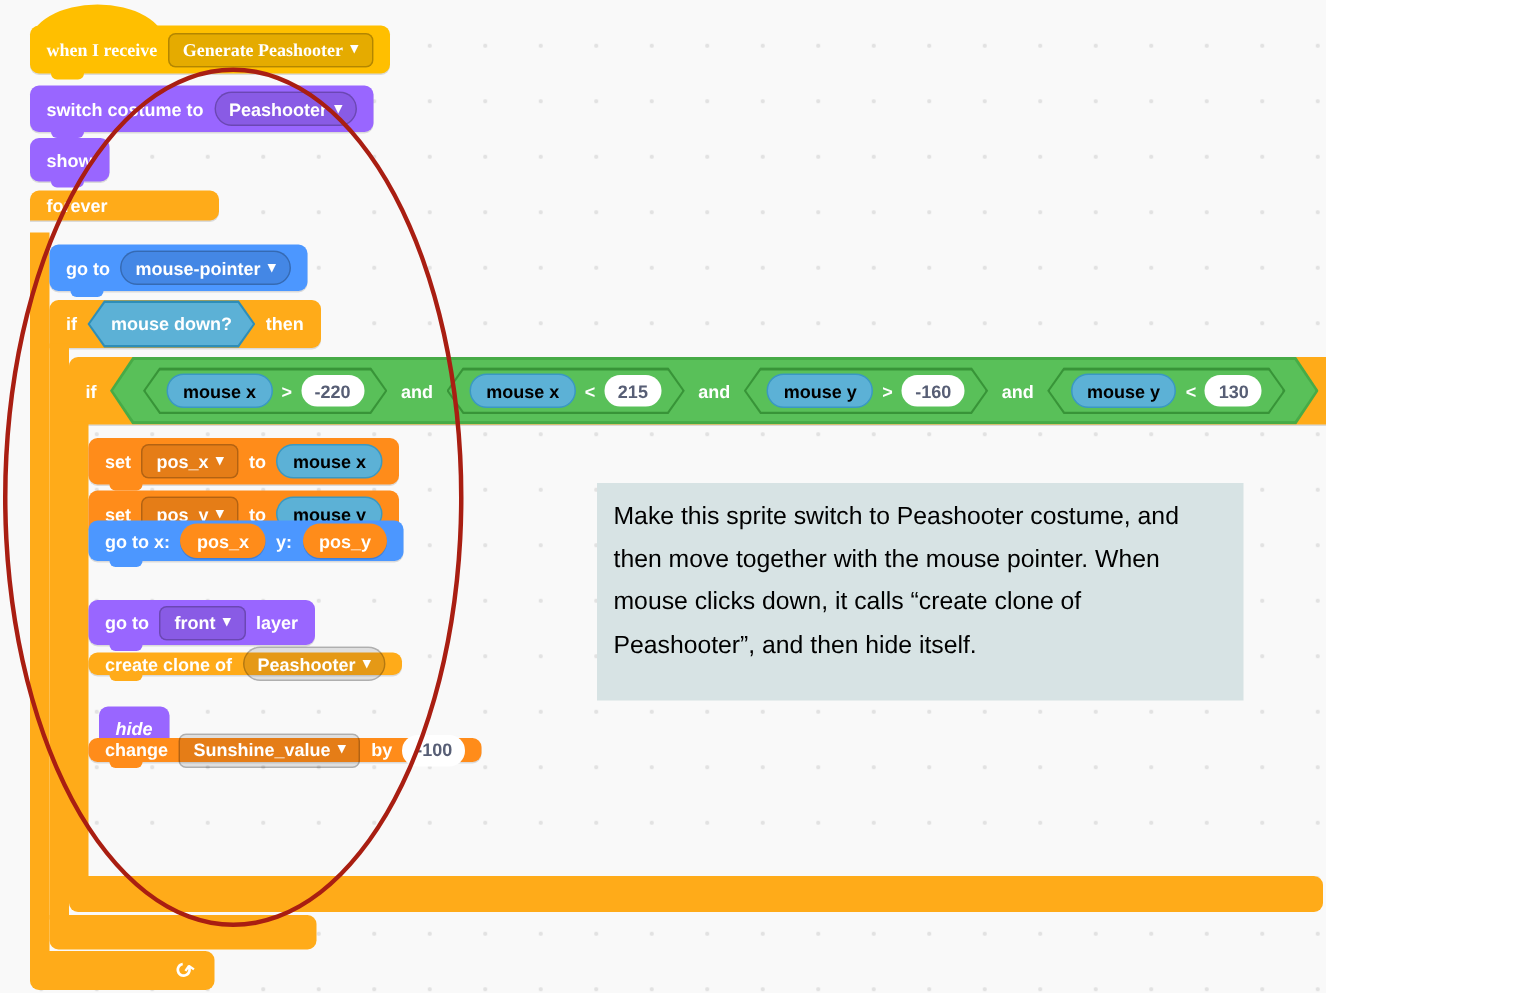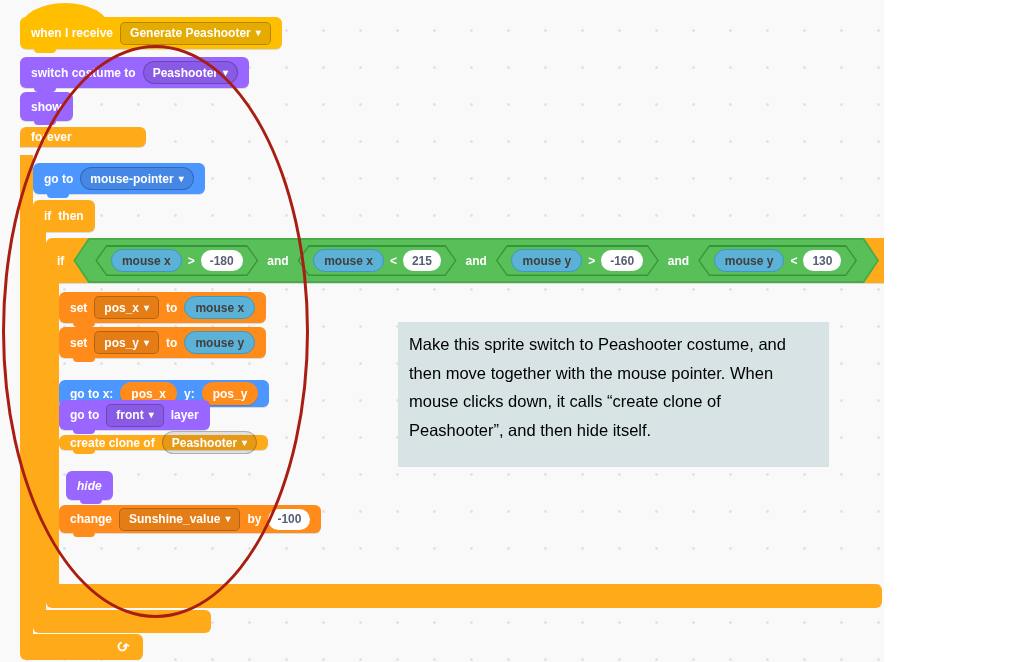--- a/index.html
+++ b/index.html
@@ -26,21 +26,21 @@
        background:inherit;border-radius:0 0 4px 4px;}
 
   
   .dd{display:inline-flex;align-items:center;gap:4px;height:21px;padding:0 9px;line-height:1;
       background:rgba(0,0,0,.10);border:1px solid rgba(0,0,0,.22);border-radius:12px;cursor:pointer;}
   .dd.rect{border-radius:5px;}
   .caret::after{content:"▾";font-size:10px;margin-left:1px;}
 
   
   .rep{display:inline-flex;align-items:center;height:21px;padding:0 10px;border-radius:12px;
-       background:#5CB1D6;border:1px solid #3a98c2;color:#404040;font-weight:600;}
+       background:#5CB1D6;border:1px solid #3a98c2;color:#000000;font-weight:600;}
   .ovar{display:inline-flex;align-items:center;height:23px;padding:0 11px;border-radius:13px;
        background:#FF8C1A;color:#fff;font-weight:600;box-shadow:0 1px 0 rgba(0,0,0,.15);}
   .wnum{display:inline-flex;align-items:center;height:21px;padding:0 9px;border-radius:12px;
        background:#fff;color:#575E75;font-weight:600;}
 
   
   .hexw{display:inline-flex;clip-path:polygon(11px 0,calc(100% - 11px) 0,100% 50%,
         calc(100% - 11px) 100%,11px 100%,0 50%);padding:1.6px;}
   .hexi{display:inline-flex;align-items:center;gap:6px;clip-path:polygon(10px 0,
         calc(100% - 10px) 0,100% 50%,calc(100% - 10px) 100%,10px 100%,0 50%);
@@ -62,21 +62,21 @@
         transform:rotate(35deg);font-family:"DejaVu Sans",sans-serif;}
 </style>
 </head>
 <body>
 
 <div class="stage">
   <div class="script-area">
 
     <div style="position:absolute;left:20px;top:3px;width:90px;height:26px;background:#FFBF00;
          border-radius:45px 45px 0 0 / 26px 26px 0 0;"></div>
-    <div class="blk events tab" style="left:20px;top:17px;height:32px;">
+    <div class="blk events tab" style="left:20px;top:17px;height:32px;font-family:Liberation Serif, serif;">
       <span class="lbl">when I receive</span>
       <span class="dd rect caret">
           <span>Generate Peashooter</span>
         </span>
     </div>
 
     <div class="blk looks tab" style="left:20px;top:57px;height:31px;">
       <span class="lbl">switch costume to</span>
       <span class="dd caret">
           <span>Peashooter</span>
@@ -98,37 +98,42 @@
 
     <div class="blk motion tab" style="left:33px;top:163px;height:31px;">
       <span class="lbl">go to</span>
       <span class="dd caret">
           <span>mouse-pointer</span>
         </span>
     </div>
 
     <div class="blk control" style="left:33px;top:200px;height:32px;border-radius:6px 6px 6px 0;">
       <span class="lbl">if</span>
+      <span class="hexw sens-hw">
+        <span class="hexi sens-hi">
+            <span>mouse down?</span>
+          </span>
+      </span>
       <span class="lbl">then</span>
     </div>
     <div class="spine control" style="left:33px;top:229px;width:13px;height:384px;"></div>
     <div class="bar control" style="left:33px;top:610px;width:178px;height:23px;border-radius:0 6px 6px 6px;"></div>
 
     <div class="blk control" style="left:46px;top:238px;height:45px;border-radius:6px 6px 6px 0;gap:9px;">
       <span class="lbl">if</span>
       <span class="gstrip-w">
           <span class="gstrip">
         <span class="hexw op-hw">
               <span class="hexi op-hi">
           <span class="rep">
                   <span>mouse x</span>
                 </span>
           <span>&gt;</span>
           <span class="wnum">
-                  <span>-180</span>
+                  <span>-220</span>
                 </span>
         </span>
             </span>
         <span>and</span>
         <span class="hexw op-hw">
               <span class="hexi op-hi">
           <span class="rep">
                   <span>mouse x</span>
                 </span>
           <span>&lt;</span>
@@ -183,21 +188,21 @@
       <span class="lbl">set</span>
       <span class="dd rect caret">
           <span>pos_y</span>
         </span>
       <span class="lbl">to</span>
       <span class="rep">
           <span>mouse y</span>
         </span>
     </div>
 
-    <div class="blk motion tab" style="left:59px;top:380px;height:27px;">
+    <div class="blk motion tab" style="left:59px;top:347px;height:27px;">
       <span class="lbl">go to x:</span>
       <span class="ovar">
           <span>pos_x</span>
         </span>
       <span class="lbl">y:</span>
       <span class="ovar">
           <span>pos_y</span>
         </span>
     </div>
 
@@ -213,21 +218,21 @@
       <span class="lbl">create clone of</span>
       <span class="dd caret">
           <span>Peashooter</span>
         </span>
     </div>
 
     <div class="blk looks tab" style="left:66px;top:471px;height:29px;font-style:italic;">
       <span class="lbl">hide</span>
     </div>
 
-    <div class="blk vars tab" style="left:59px;top:505px;height:28px;">
+    <div class="blk vars tab" style="left:59px;top:492px;height:16px;">
       <span class="lbl">change</span>
       <span class="dd rect caret">
           <span>Sunshine_value</span>
         </span>
       <span class="lbl">by</span>
       <span class="wnum">
           <span>-100</span>
         </span>
     </div>
 

